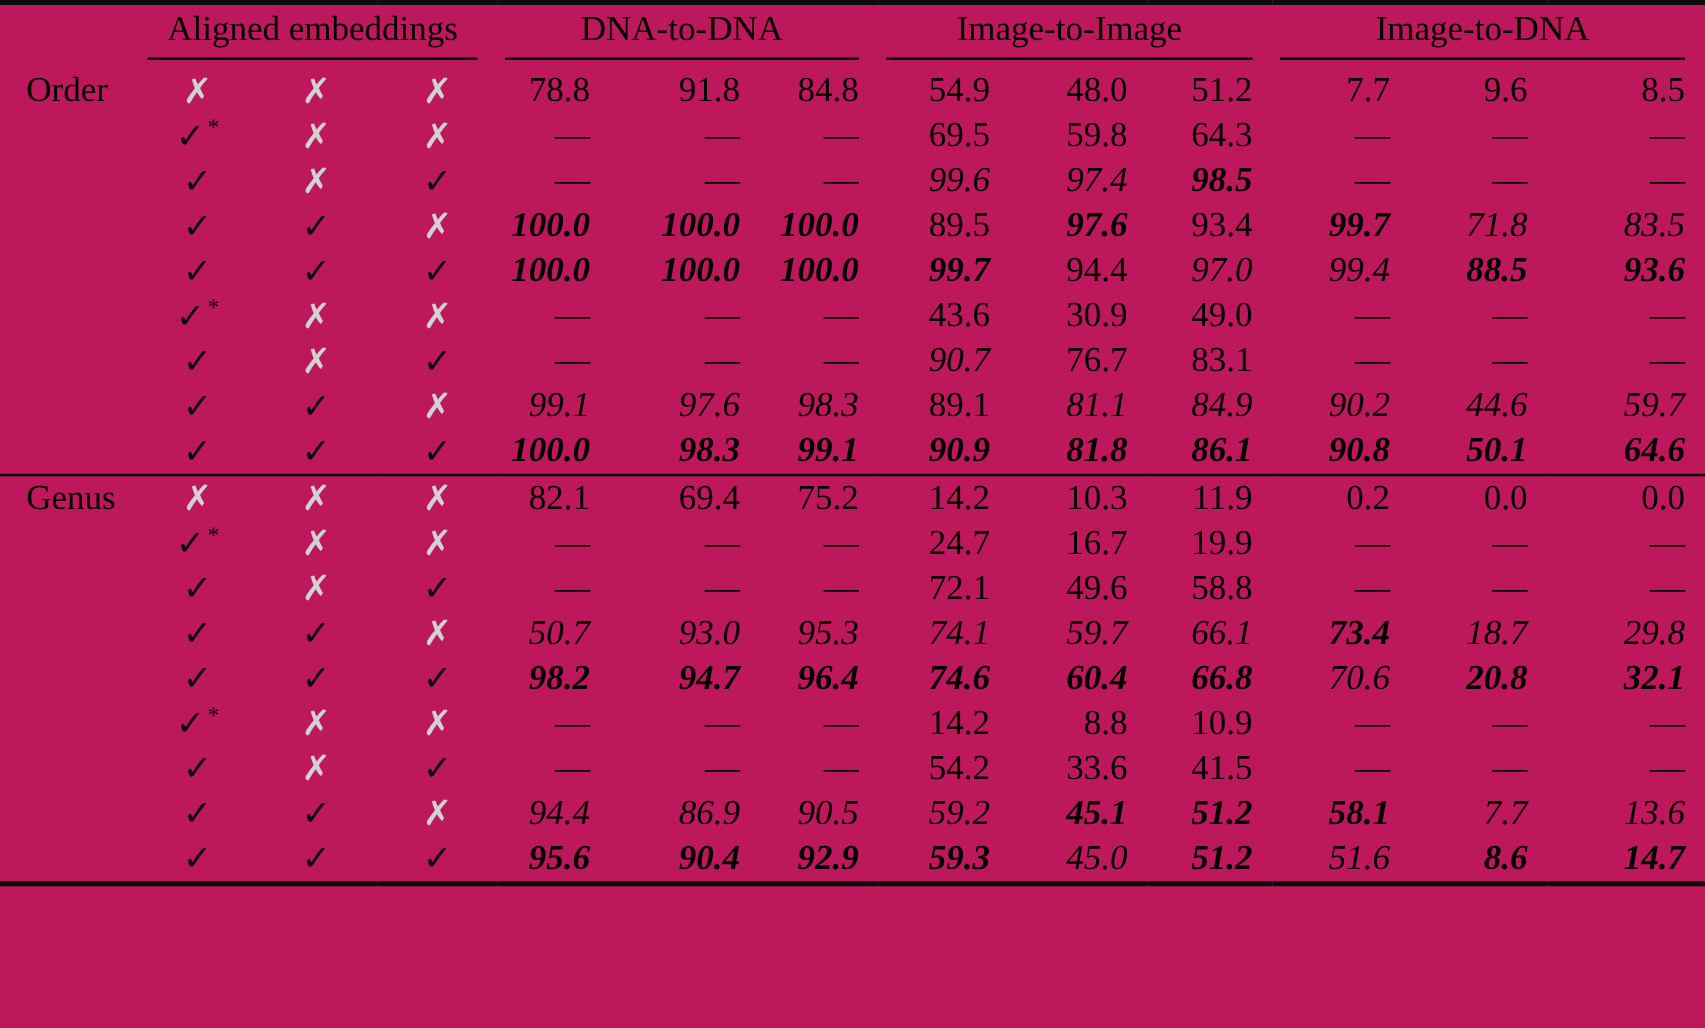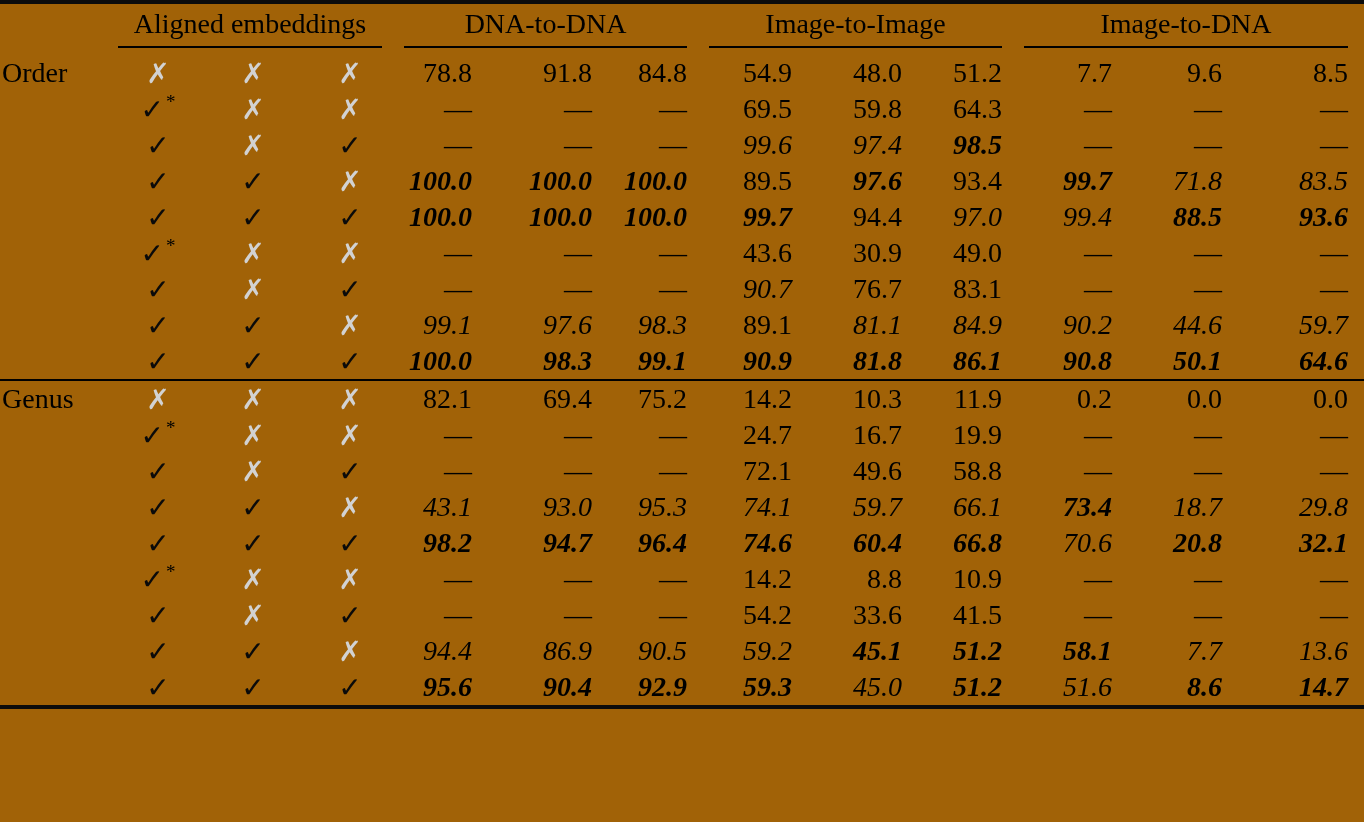--- a/index.html
+++ b/index.html
@@ -7,21 +7,21 @@
     padding: 0;
     background: #ffffff;
     width: 1364px;
     font-family: "Liberation Serif", "DejaVu Serif", serif;
     color: #000000;
   }
   .page {
     width: 1364px;
     height: 822px;
     overflow: hidden;
-    background: #a16207;
+    background: #be185d;
   }
   table.results {
     border-collapse: collapse;
     table-layout: fixed;
     width: 1364px;
     border-top: 4px solid #0c0c0c;
     border-bottom: 4px solid #0c0c0c;
     font-size: 28px;
   }
   col.c-taxa   { width: 112px; }
@@ -59,21 +59,21 @@
   th.taxa-h { text-align: left; padding-left: 4px; }
   tr.cols-row th.mark-h { text-align: center; }
   tr.cols-row th.num-h  { text-align: right; padding-right: 16px; }
 
   tbody td {
     height: 36px;
     padding: 0;
     vertical-align: middle;
     white-space: nowrap;
   }
-  td.taxa { text-align: left; padding-left: 2px; }
+  td.taxa { text-align: left; padding-left: 21px; }
   td.mark { text-align: center; }
   td.num  { text-align: right; padding-right: 16px; }
   .f-b { font-weight: bold; font-style: italic; }
   .f-i { font-style: italic; }
   .check { color: #0a0a0a; }
   .cross { color: #d2d2d2; }
   sup.star {
     font-size: 0.68em;
     vertical-align: super;
     line-height: 0;
@@ -297,21 +297,21 @@
           <td class="num f-n">58.8</td>
           <td class="num f-n">—</td>
           <td class="num f-n">—</td>
           <td class="num f-n">—</td>
         </tr>
         <tr>
           <td class="taxa"></td>
           <td class="mark"><span class="check">✓</span></td>
           <td class="mark"><span class="check">✓</span></td>
           <td class="mark"><span class="cross">✗</span></td>
-          <td class="num f-i">43.1</td>
+          <td class="num f-i">50.7</td>
           <td class="num f-i">93.0</td>
           <td class="num f-i">95.3</td>
           <td class="num f-i">74.1</td>
           <td class="num f-i">59.7</td>
           <td class="num f-i">66.1</td>
           <td class="num f-b">73.4</td>
           <td class="num f-i">18.7</td>
           <td class="num f-i">29.8</td>
         </tr>
         <tr>

